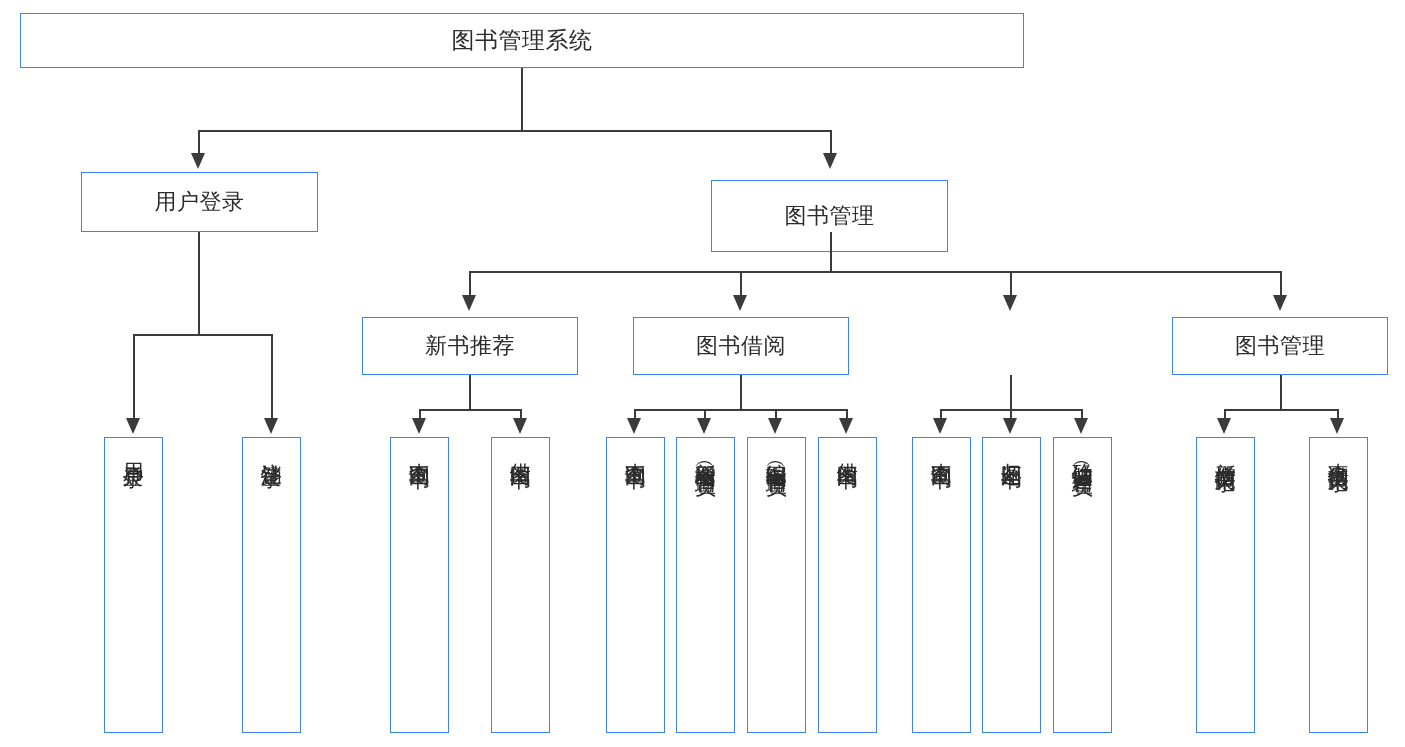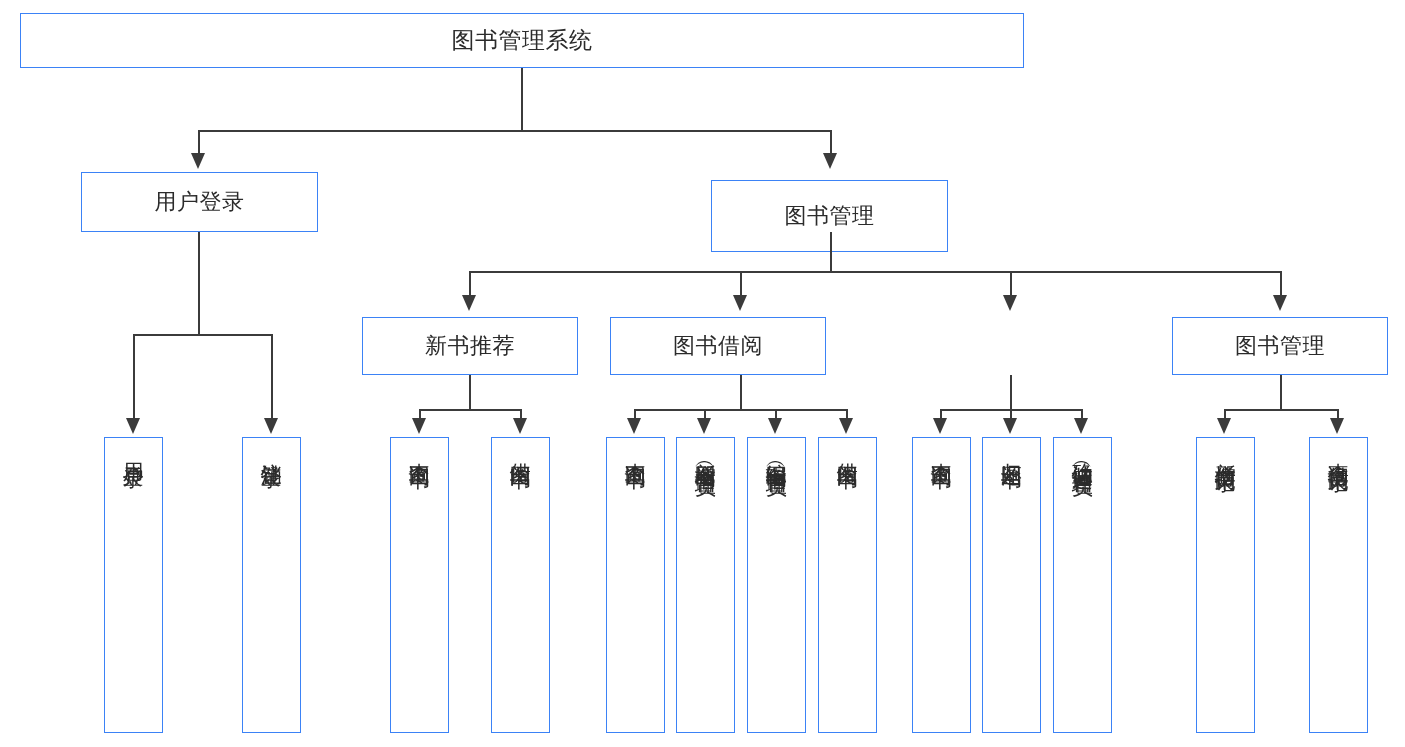--- a/index.html
+++ b/index.html
@@ -127,21 +127,21 @@
 
   <div class="vline" style="left:1010px; top:271px; height:26px;"></div>
   <div class="arrow" style="left:1003px; top:295px;"></div>
 
   <div class="vline" style="left:1280px; top:271px; height:26px;"></div>
   <div class="arrow" style="left:1273px; top:295px;"></div>
 
   <div class="node horiz" style="left:362px; top:317px; width:216px; height:58px;">
     <span class="node-label">新书推荐</span>
   </div>
-  <div class="node horiz" style="left:610px; top:317px; width:216px; height:58px;">
+  <div class="node horiz" style="left:633px; top:317px; width:216px; height:58px;">
     <span class="node-label">图书借阅</span>
   </div>
   <div class="node horiz" style="left:1172px; top:317px; width:216px; height:58px;">
     <span class="node-label">图书管理</span>
   </div>
 
   <div class="vline" style="left:469px; top:375px; height:35px;"></div>
   <div class="hline" style="left:419px; top:409px; width:101px;"></div>
   <div class="vline" style="left:419px; top:409px; height:11px;"></div>
   <div class="arrow" style="left:412px; top:418px;"></div>

